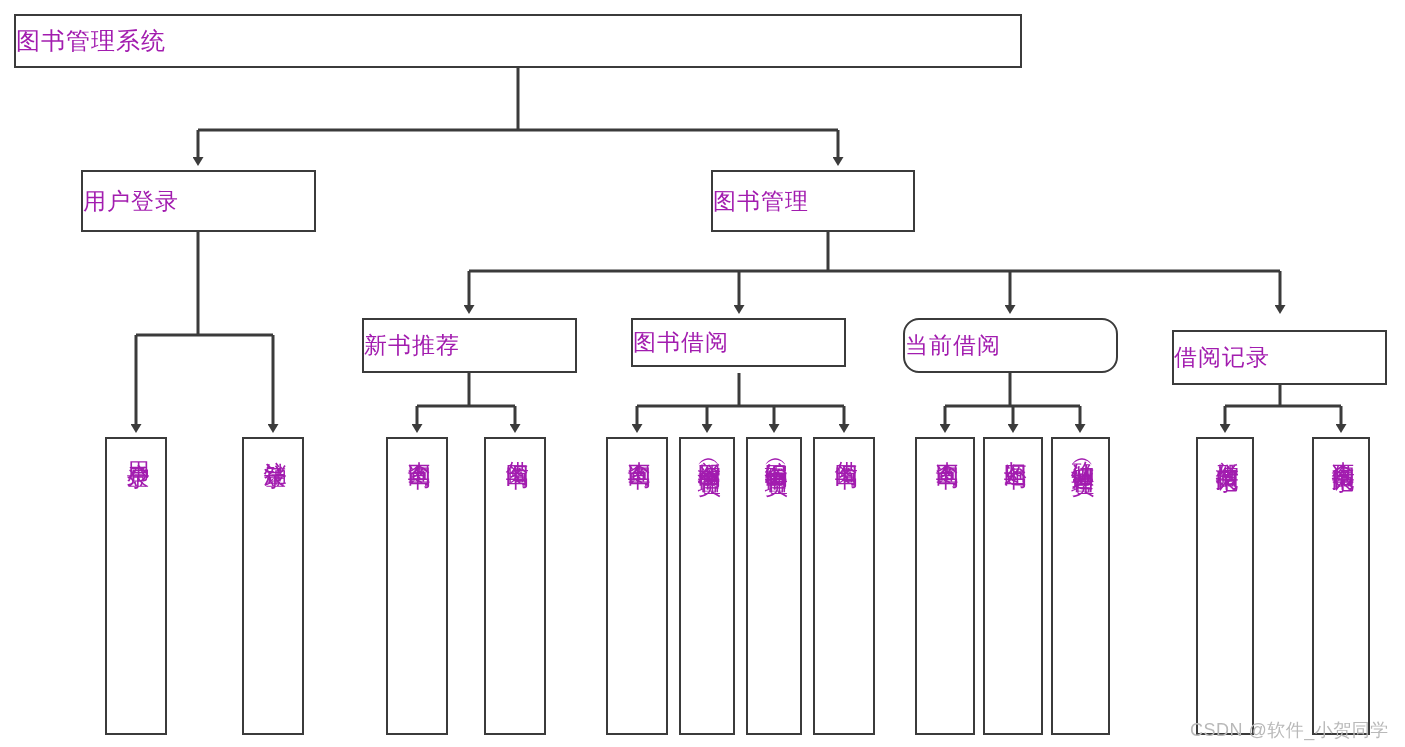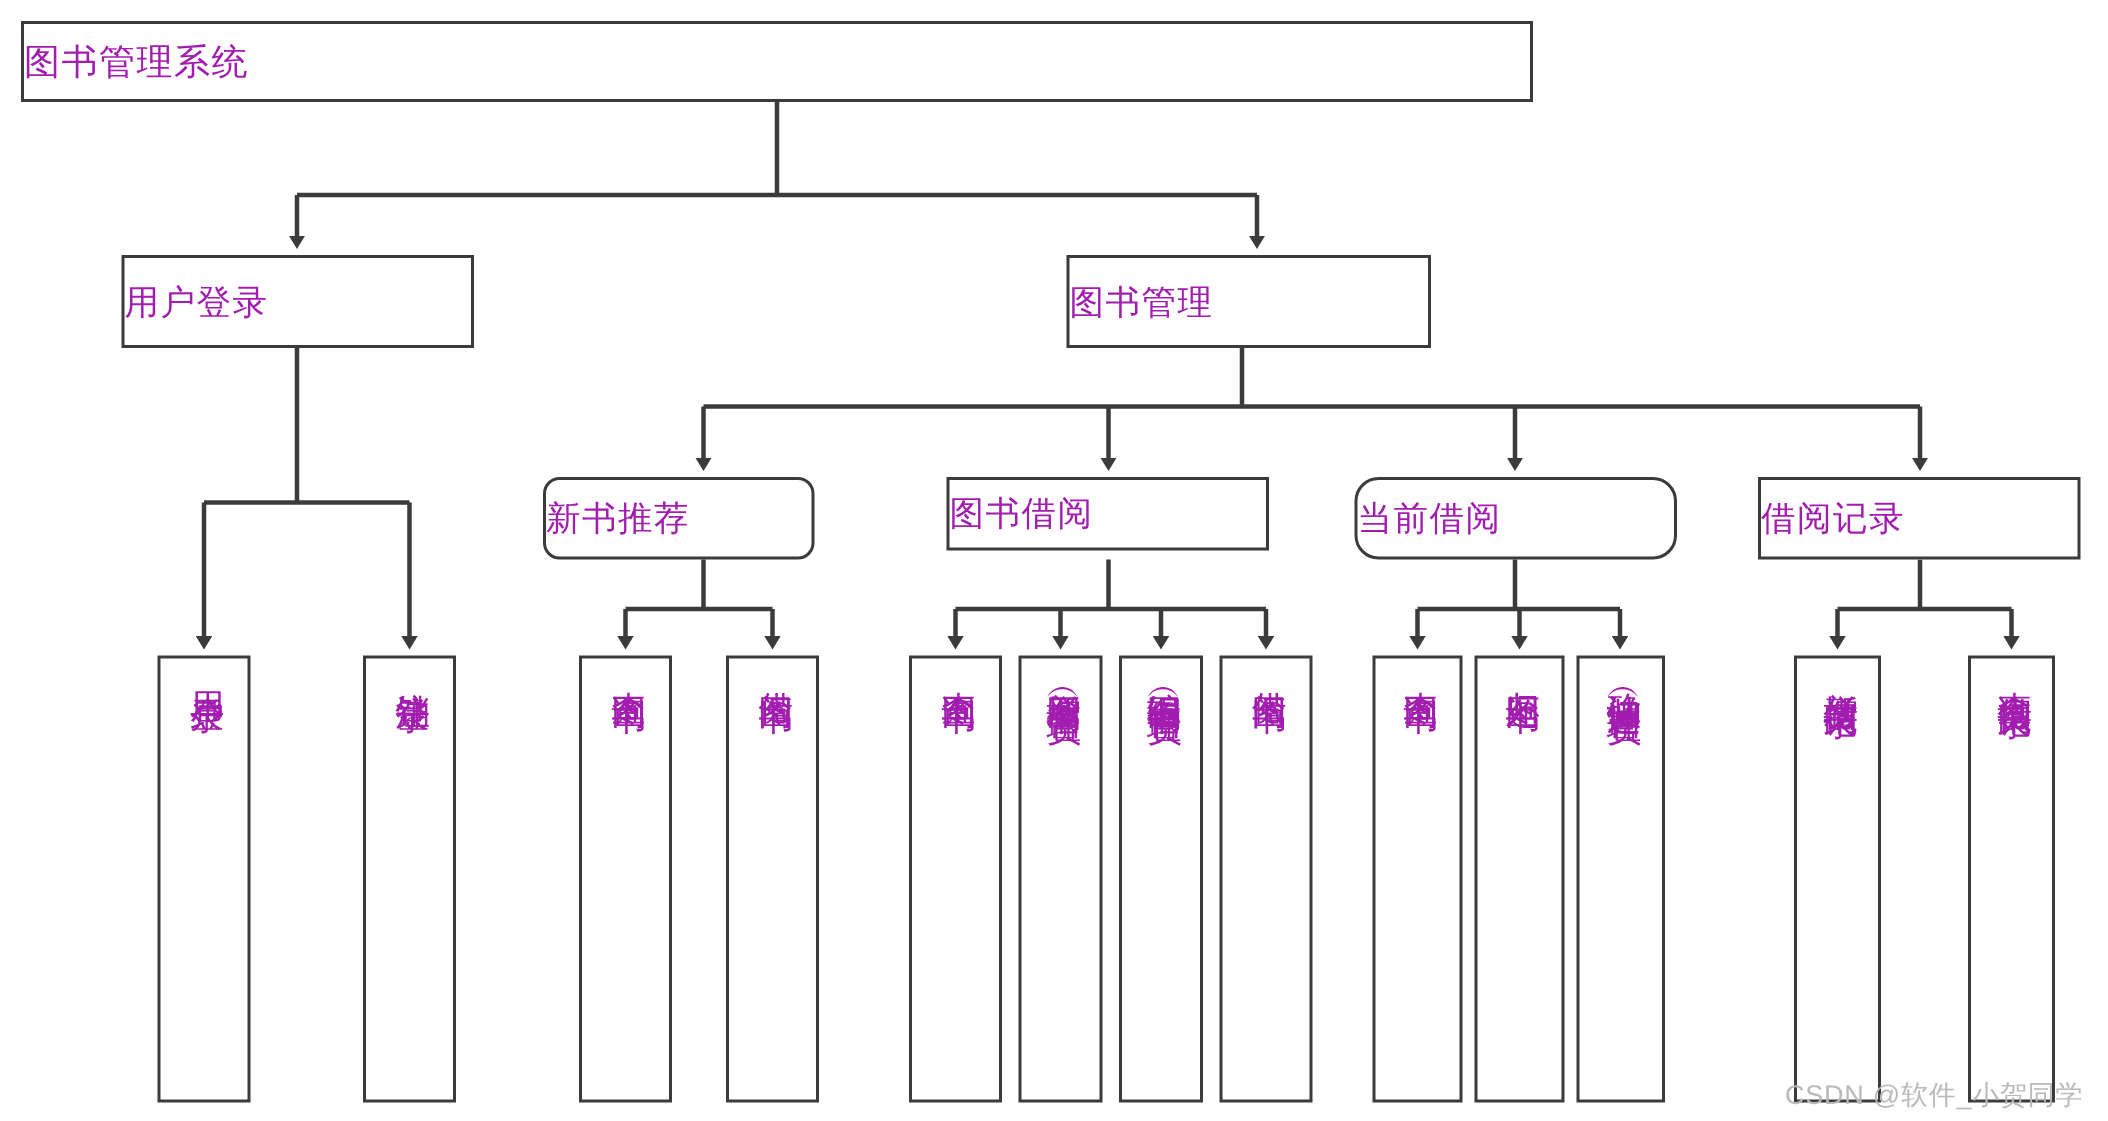--- a/index.html
+++ b/index.html
@@ -122,34 +122,34 @@
     </g>
   </svg>
 
   <div class="node horiz title" style="left:14px; top:14px; width:1008px; height:54px;">
     <span class="label">图书管理系统</span>
   </div>
 
   <div class="node horiz" style="left:81px; top:170px; width:235px; height:62px;">
     <span class="label">用户登录</span>
   </div>
-  <div class="node horiz" style="left:711px; top:170px; width:243px; height:62px;">
+  <div class="node horiz" style="left:711px; top:170px; width:204px; height:62px;">
     <span class="label">图书管理</span>
   </div>
 
-  <div class="node horiz" style="left:362px; top:318px; width:181px; height:55px;border-radius:11px;">
+  <div class="node horiz" style="left:362px; top:318px; width:215px; height:55px;">
     <span class="label">新书推荐</span>
   </div>
   <div class="node horiz" style="left:631px; top:318px; width:215px; height:49px;">
     <span class="label">图书借阅</span>
   </div>
   <div class="node horiz" style="left:903px; top:318px; width:215px; height:55px;border-radius:16px;">
     <span class="label">当前借阅</span>
   </div>
-  <div class="node horiz" style="left:1172px; top:318px; width:215px; height:55px;">
+  <div class="node horiz" style="left:1172px; top:330px; width:215px; height:55px;">
     <span class="label">借阅记录</span>
   </div>
 
   <div class="node vert" style="left:105px; top:437px; width:62px; height:298px;">
     <span class="label">用户登录</span>
   </div>
   <div class="node vert" style="left:242px; top:437px; width:62px; height:298px;">
     <span class="label">注销登录</span>
   </div>
   <div class="node vert" style="left:386px; top:437px; width:62px; height:298px;">

